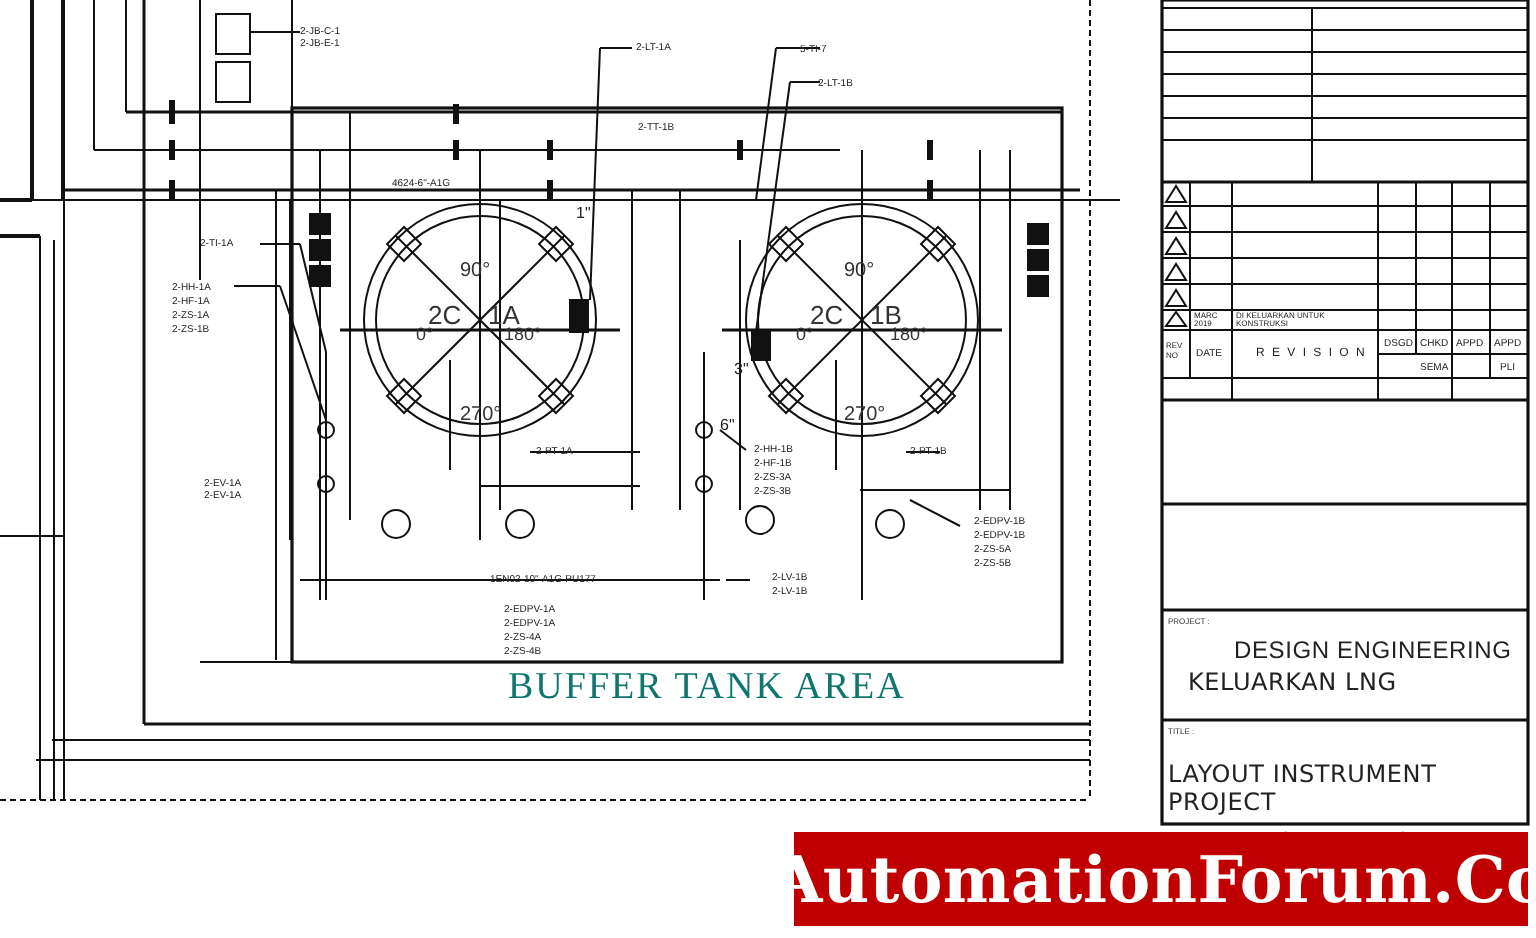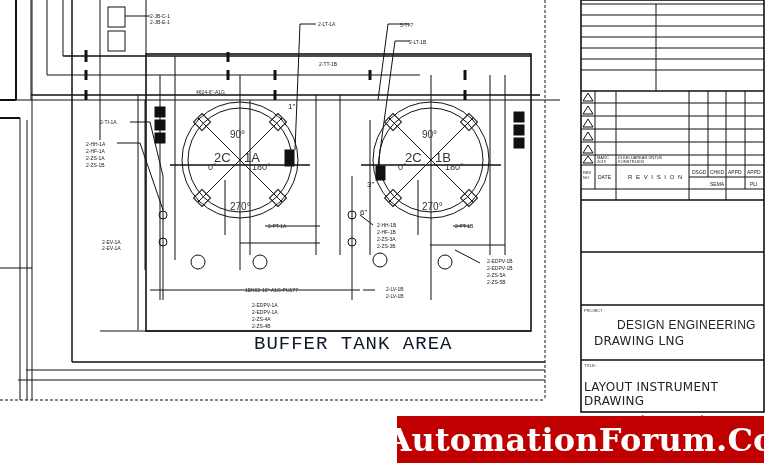--- a/index.html
+++ b/index.html
@@ -1,21 +1,21 @@
 <!DOCTYPE html>
 <html><head>
 <meta charset="utf-8">
 <style>
   html,body{margin:0;padding:0;background:#fff;}
   body{width:768px;height:469px;overflow:hidden;position:relative;font-family:"Liberation Sans",sans-serif;}
   .canvas{position:absolute;left:0;top:0;width:768px;height:469px;}
   svg text{font-family:"Liberation Sans",sans-serif;}
   .banner{position:absolute;left:397px;top:416px;width:367px;height:47px;background:#c00000;display:flex;align-items:center;justify-content:center;}
   .banner span{color:#fff;font-family:"DejaVu Serif",serif;font-weight:bold;font-size:32px;letter-spacing:0.2px;}
-  .area-title{position:absolute;left:254px;top:333px;font-family:Liberation Mono, monospace;font-size:19px;color:#0f172a;letter-spacing:1px;}
+  .area-title{position:absolute;left:254px;top:333px;font-family:Liberation Serif, serif;font-size:19px;color:#0f766e;letter-spacing:1px;}
   .proj-lbl,.title-lbl{position:absolute;font-size:4px;color:#333;}
   .proj-line1{position:absolute;left:617px;top:318px;font-size:12px;color:#222;font-family:Liberation Sans, sans-serif;letter-spacing:0.3px;}
   .proj-line2{position:absolute;left:594px;top:334px;font-size:12px;color:#222;font-family:"DejaVu Sans",sans-serif;letter-spacing:0.3px;}
   .title-line1{position:absolute;left:584px;top:380px;font-size:12px;color:#222;font-family:"DejaVu Sans",sans-serif;letter-spacing:0.3px;}
   .title-line2{position:absolute;left:602px;top:396px;font-size:12px;color:#222;font-family:"DejaVu Sans",sans-serif;letter-spacing:0.3px;margin-top:18px;}
   .rev-hdr{position:absolute;font-size:5px;color:#222;}
   .tag{position:absolute;font-size:5px;color:#222;white-space:nowrap;line-height:6px;}
 </style>
 </head>
 <body>
@@ -249,20 +249,20 @@
 <div class="rev-hdr" style="left:628px;top:174px;font-size:6px;letter-spacing:1px">R E V I S I O N</div>
 <div class="rev-hdr" style="left:692px;top:169px">DSGD</div>
 <div class="rev-hdr" style="left:710px;top:169px">CHKD</div>
 <div class="rev-hdr" style="left:728px;top:169px">APPD</div>
 <div class="rev-hdr" style="left:747px;top:169px">APPD</div>
 <div class="rev-hdr" style="left:710px;top:181px">SEMA</div>
 <div class="rev-hdr" style="left:750px;top:181px">PLI</div>
 
 <div class="proj-lbl" style="left:584px;top:308px">PROJECT :</div>
 <div class="proj-line1">DESIGN ENGINEERING</div>
-<div class="proj-line2">DRAWING LNG</div>
+<div class="proj-line2">KELUARKAN LNG</div>
 <div class="title-lbl" style="left:584px;top:363px">TITLE :</div>
-<div class="title-line1">LAYOUT INSTRUMENT DRAWING</div>
+<div class="title-line1">LAYOUT INSTRUMENT PROJECT</div>
 <div class="title-line2">AREA (DETAIL 1)</div>
 
 <div class="banner">
   <span>AutomationForum.Co</span>
 </div>
 
 </body></html>

